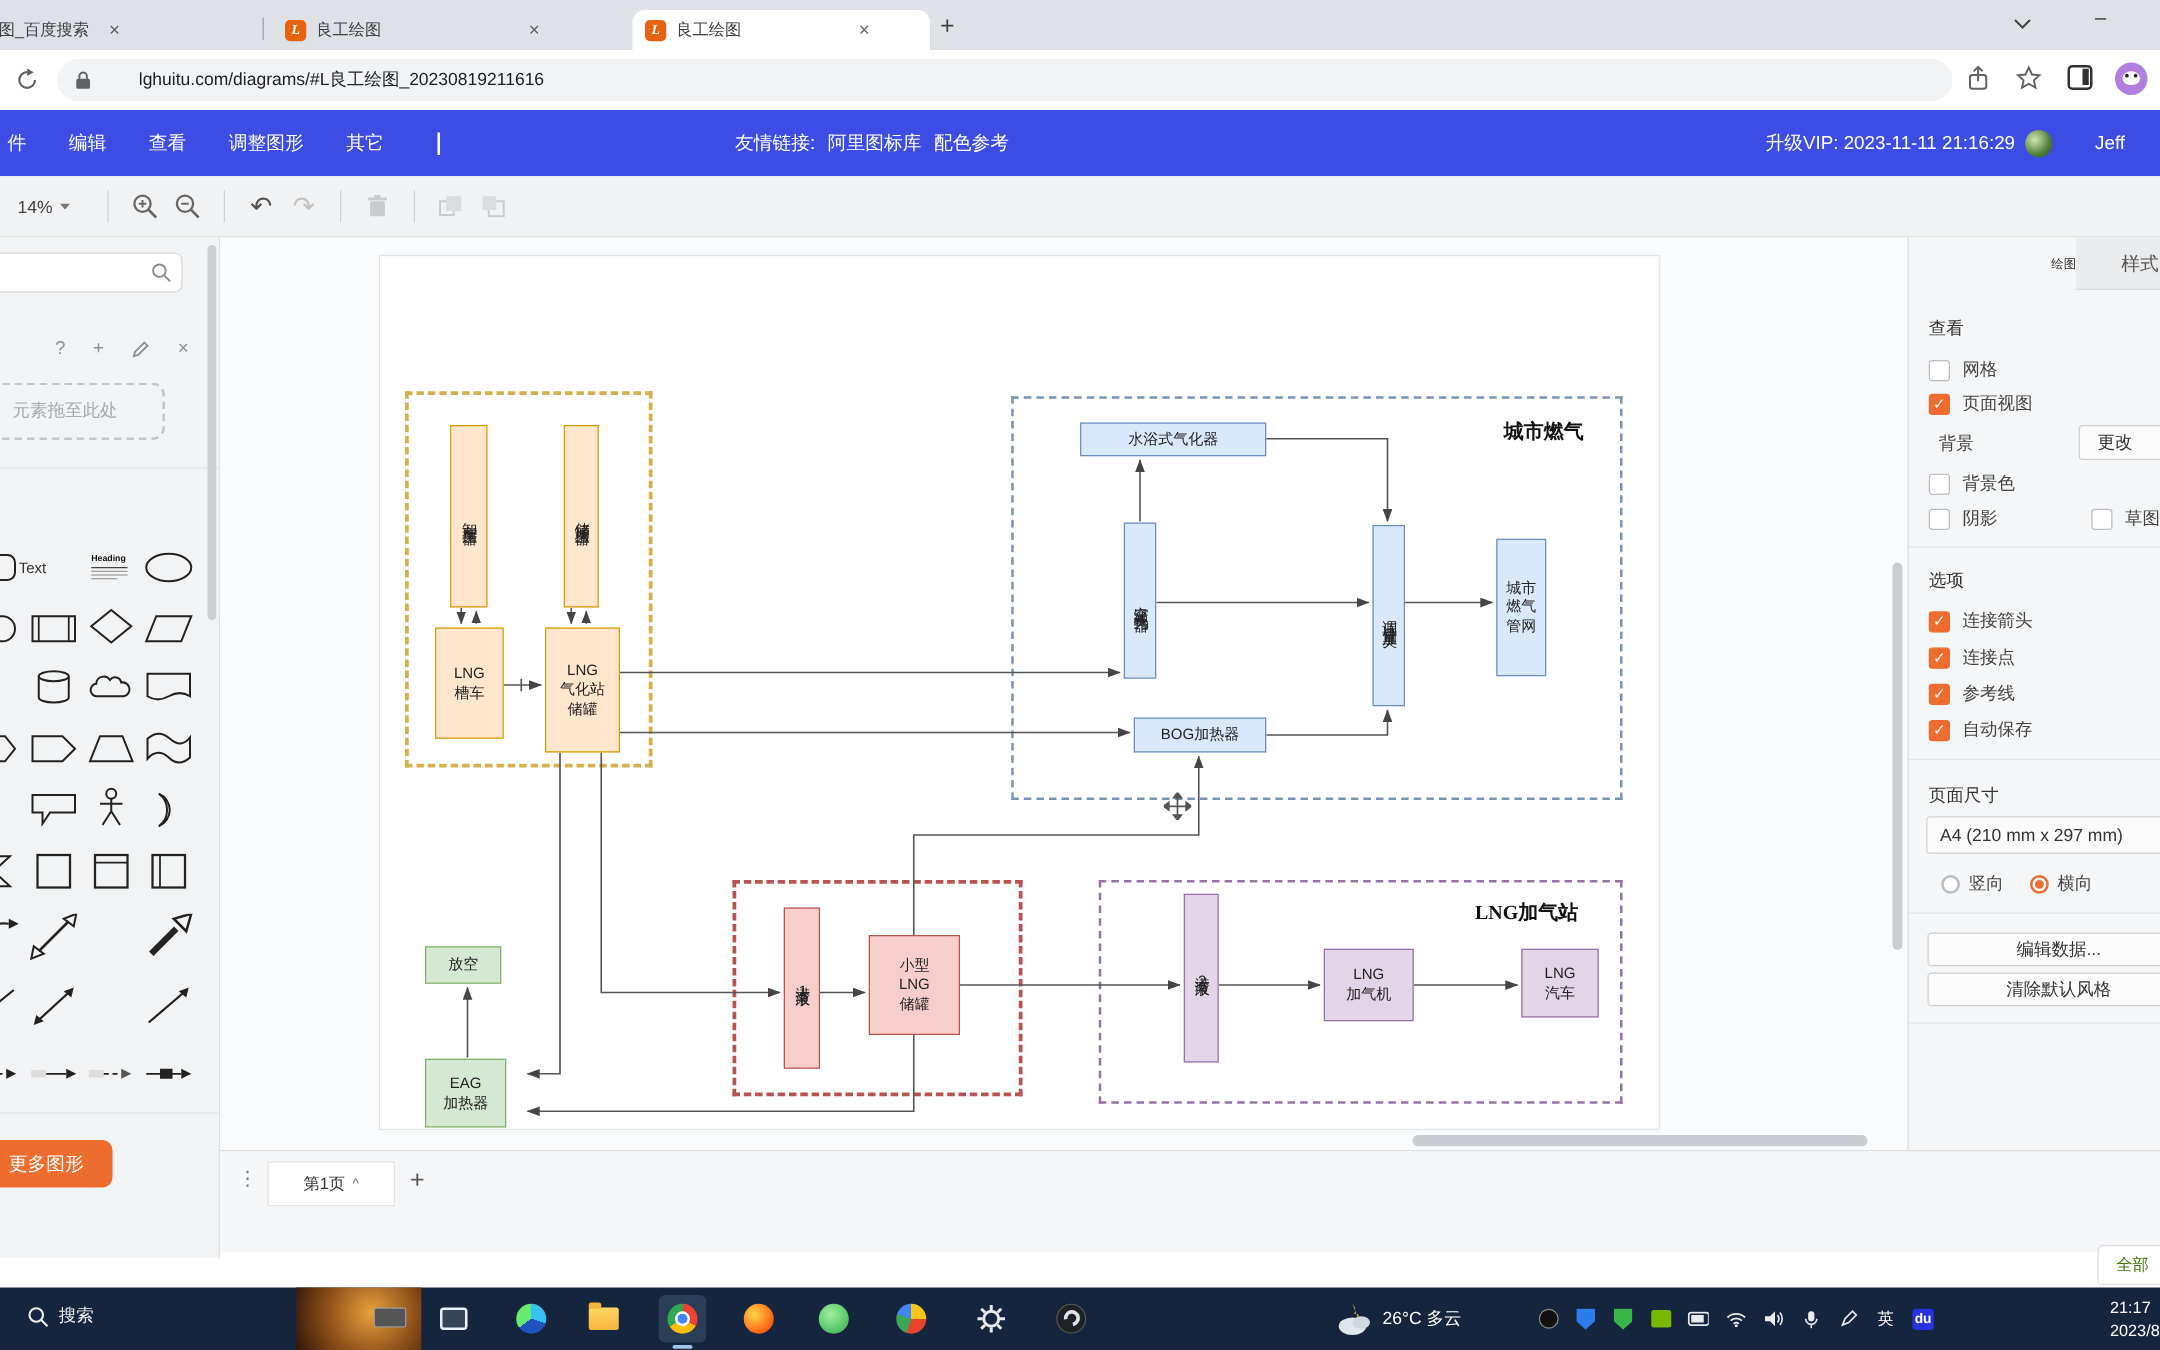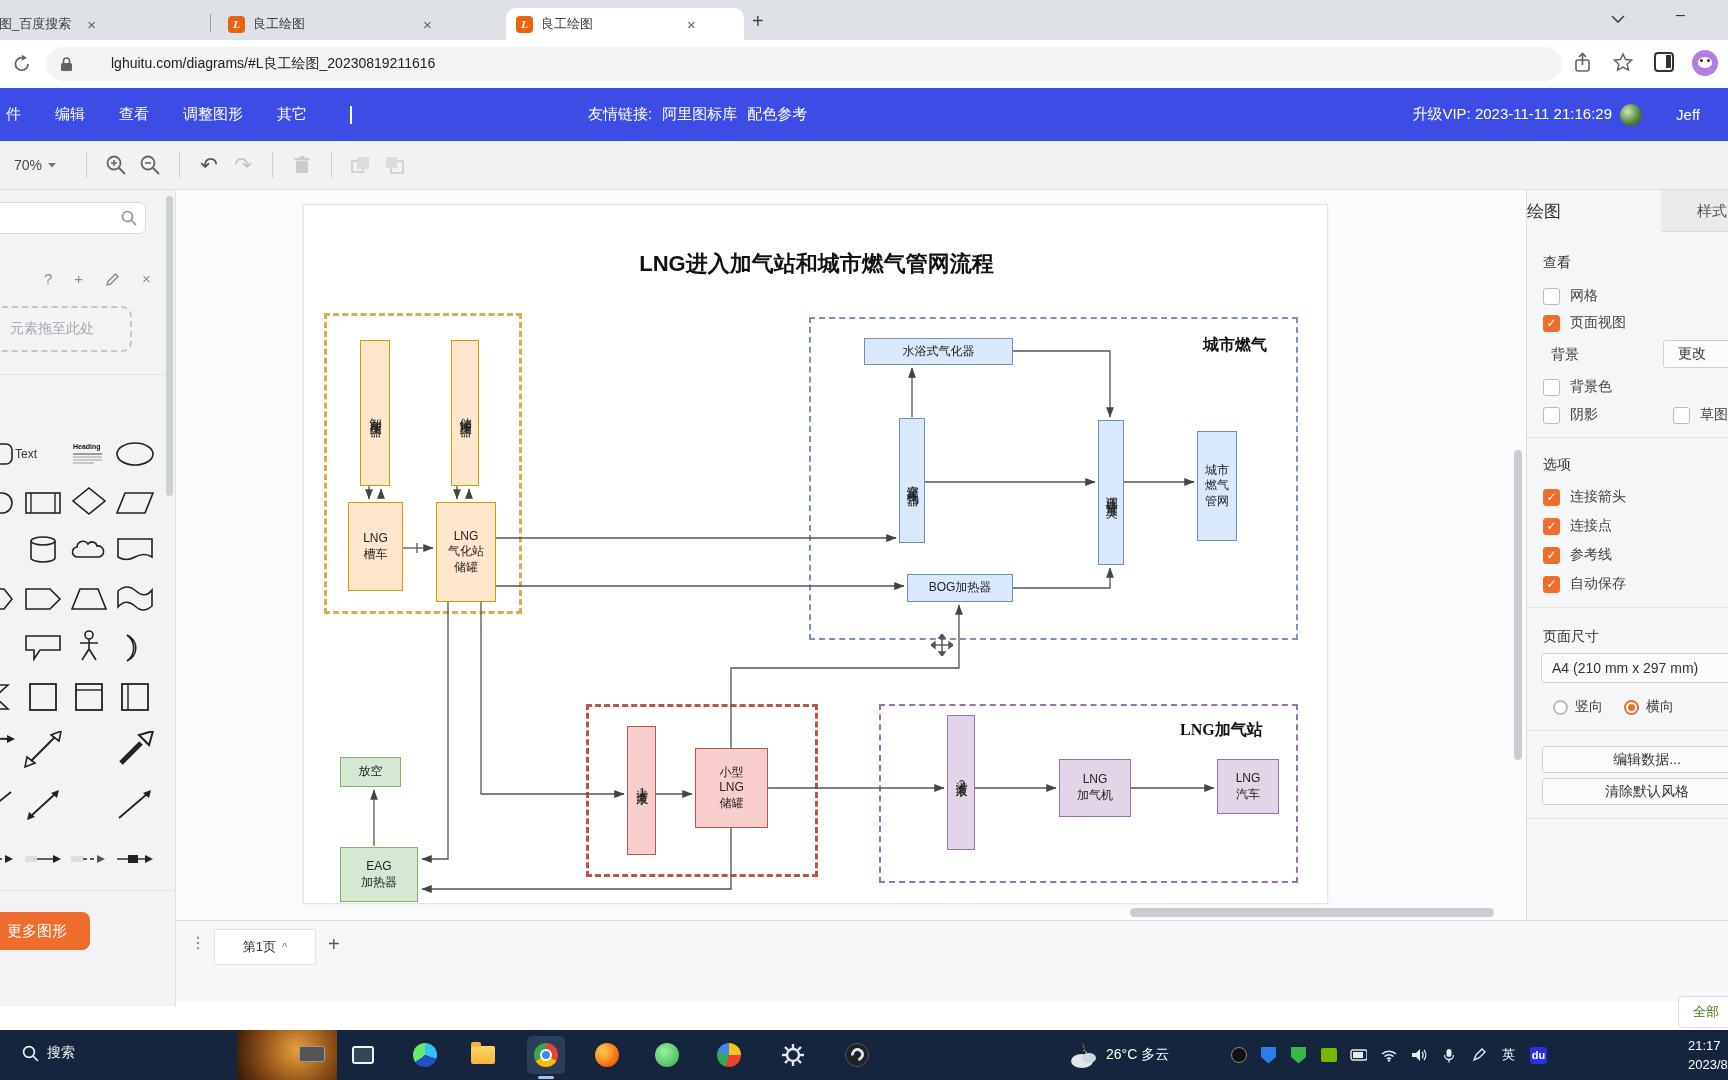--- a/index.html
+++ b/index.html
@@ -68,22 +68,22 @@
       font-size:12px;color:#222;text-align:center;white-space:pre-line;line-height:1.3;}
   .node.v{writing-mode:vertical-rl;text-orientation:upright;letter-spacing:2px;}
   .edges{position:absolute;left:0;top:0;pointer-events:none;}
   .hscroll{position:absolute;left:954px;top:718px;width:364px;height:9px;background:#c9cdd1;border-radius:5px;}
   .vscroll{position:absolute;left:1338px;top:260px;width:8px;height:310px;background:#c9cdd1;border-radius:5px;}
   .movecur{position:absolute;left:627px;top:429px;color:#555;}
 
   
   .panel{position:absolute;left:1526px;top:190px;width:202px;height:730px;background:#f5f6f7;border-left:1px solid #d9dbdd;overflow:hidden;}
   .ptabs{position:absolute;left:0;top:0;width:202px;height:42px;background:#e9ebed;border-bottom:1px solid #d8dadc;}
-  .ptab-active{position:absolute;left:0;top:0;width:134px;height:42px;background:#f5f6f7;display:flex;align-items:center;justify-content:flex-start;
-      font-size:17px;color:#333;}
+  .ptab-active{position:absolute;left:0;top:0;width:134px;height:42px;background:#f5f6f7;display:flex;align-items:center;justify-content:flex-end;
+      font-size:10px;color:#333;}
   .ptab-inactive{position:absolute;left:134px;top:0;width:120px;height:42px;display:flex;align-items:center;padding-left:36px;font-size:15px;color:#555;}
   .psec{position:absolute;left:16px;font-size:14px;color:#333;}
   .prow{position:absolute;left:16px;display:flex;align-items:center;gap:10px;font-size:14px;color:#444;}
   .cb{width:17px;height:17px;border:1px solid #b9bdc1;border-radius:3px;background:#fff;}
   .cb.on{background:#ed6c2e;border-color:#ed6c2e;color:#fff;font-size:12px;display:flex;align-items:center;justify-content:center;}
   .pdiv{position:absolute;left:0;width:202px;height:1px;background:#e2e4e6;}
   .pselect{position:absolute;left:14px;width:200px;height:30px;background:#fbfbfc;border:1px solid #cfd2d5;border-radius:3px;
       display:flex;align-items:center;padding-left:10px;font-size:14px;color:#333;}
   .radio{width:15px;height:15px;border-radius:50%;border:2px solid #b9bdc1;background:#fff;}
   .radio.on{border-color:#ed6c2e;display:flex;align-items:center;justify-content:center;}
@@ -197,21 +197,21 @@
     </span>
     <span class="vipwrap">
       <span>升级VIP:  2023-11-11 21:16:29</span>
       <span class="useravatar"></span>
     </span>
     <span class="username">Jeff</span>
   </div>
 
   <div class="toolbar">
     <span class="tbz">
-      <span>70%</span>
+      <span>14%</span>
       <svg width="10" height="7">
           <path d="M1,1 L5,5.5 L9,1 z" fill="#777"></path>
         </svg>
     </span>
     <span class="sep"></span>
     <span class="tbi">
       <svg width="22" height="22">
           <circle cx="9" cy="9" r="6.5" fill="none" stroke="#666" stroke-width="1.8"></circle>
           <path d="M14,14 L20,20" stroke="#666" stroke-width="2"></path>
           <path d="M6,9h6 M9,6v6" stroke="#666" stroke-width="1.6"></path>
@@ -463,21 +463,20 @@
 
     <div class="sb-div" style="top:700px"></div>
     <div class="morebtn">
       <span>更多图形</span>
     </div>
     <div class="sb-scroll"></div>
   </div>
 
   <div class="canvas">
     <div class="page">
-      <div class="dtitle">LNG进入加气站和城市燃气管网流程</div>
 
       <div class="gbox" style="left:20px;top:108px;width:198px;height:301px;border-width:3px;border-color:#d4b14e"></div>
       <div class="gbox" style="left:505px;top:112px;width:489px;height:323px;border-width:2.5px;border-color:#7a93b5"></div>
       <div class="gbox" style="left:282px;top:499px;width:232px;height:173px;border-width:3px;border-color:#b85450"></div>
       <div class="gbox" style="left:575px;top:499px;width:419px;height:179px;border-width:2.5px;border-color:#9673a6"></div>
       <div class="glabel" style="left:899px;top:130px">城市燃气</div>
       <div class="glabel" style="left:876px;top:515px">LNG加气站</div>
 
       <svg class="edges" width="1025" height="700">
         <defs>
@@ -519,21 +518,21 @@
 气化站
 储罐</div>
       <div class="node" style="left: 560px; top: 133px; width: 149px; height: 27px; background: rgb(218, 232, 252); border-color: rgb(108, 142, 191);">水浴式气化器</div>
       <div class="node v" style="left: 595px; top: 213px; width: 26px; height: 125px; background: rgb(218, 232, 252); border-color: rgb(108, 142, 191);">空温式气化器</div>
       <div class="node v" style="left: 794px; top: 215px; width: 26px; height: 145px; background: rgb(218, 232, 252); border-color: rgb(108, 142, 191);">调压计量加臭</div>
       <div class="node" style="left: 893px; top: 226px; width: 40px; height: 110px; background: rgb(218, 232, 252); border-color: rgb(108, 142, 191);">城市
 燃气
 管网</div>
       <div class="node" style="left: 603px; top: 369px; width: 106px; height: 28px; background: rgb(218, 232, 252); border-color: rgb(108, 142, 191);">BOG加热器</div>
       <div class="node" style="left: 36px; top: 552px; width: 61px; height: 30px; background: rgb(213, 232, 212); border-color: rgb(130, 179, 102);">放空</div>
-      <div class="node" style="left: 36px; top: 642px; width: 78px; height: 55px; background: rgb(213, 232, 212); border-color: rgb(130, 179, 102);">EAG
+      <div class="node" style="left: 36px; top: 642px; width: 65px; height: 55px; background: rgb(213, 232, 212); border-color: rgb(130, 179, 102);">EAG
 加热器</div>
       <div class="node v" style="left: 323px; top: 521px; width: 29px; height: 129px; background: rgb(248, 206, 204); border-color: rgb(184, 84, 80);">潜液泵1</div>
       <div class="node" style="left: 391px; top: 543px; width: 73px; height: 80px; background: rgb(248, 206, 204); border-color: rgb(184, 84, 80);">小型
 LNG
 储罐</div>
       <div class="node v" style="left: 643px; top: 510px; width: 28px; height: 135px; background: rgb(225, 213, 231); border-color: rgb(150, 115, 166);">潜液泵2</div>
       <div class="node" style="left: 755px; top: 554px; width: 72px; height: 58px; background: rgb(225, 213, 231); border-color: rgb(150, 115, 166);">LNG
 加气机</div>
       <div class="node" style="left: 913px; top: 554px; width: 62px; height: 55px; background: rgb(225, 213, 231); border-color: rgb(150, 115, 166);">LNG
 汽车</div>

